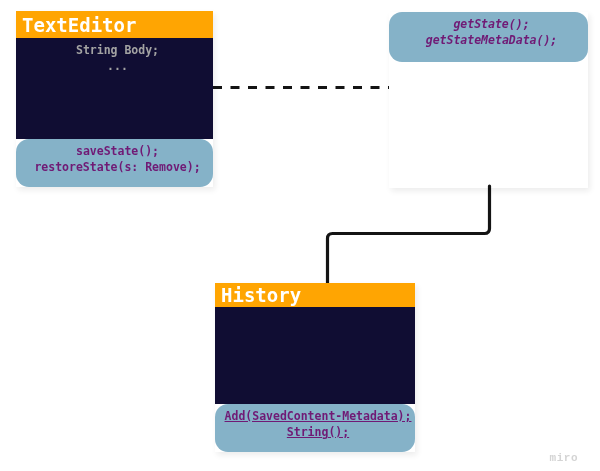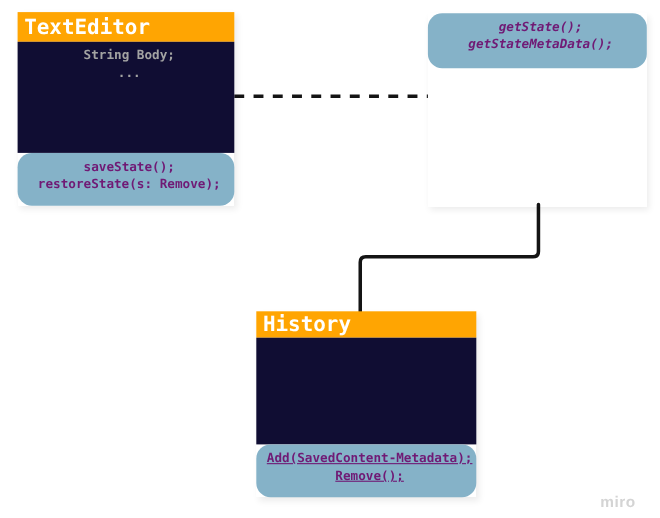--- a/index.html
+++ b/index.html
@@ -61,22 +61,22 @@
     font-weight: bold;
     line-height: 16px;
     white-space: pre;
     letter-spacing: 0;
   }
 
   .watermark {
     position: absolute;
     right: 10px;
     bottom: 7px;
-    font-family: Liberation Sans, sans-serif;
-    font-size: 14px;
+    font-family: Liberation Mono, monospace;
+    font-size: 11px;
     font-weight: bold;
     letter-spacing: 0.5px;
     color: #D4D4D4;
   }
 </style>
 </head>
 <body>
 
 <div class="canvas">
 
@@ -99,25 +99,25 @@
     </div>
   </div>
 
   <div class="uml-box" style="left:389px; top:12px; width:199px; height:176px;">
     <div class="uml-methods" style="height:50px;font-style:italic;">
       <div class="code-line">getState();</div>
       <div class="code-line">getStateMetaData();</div>
     </div>
   </div>
 
-  <div class="uml-box" style="left:233px; top:283px; width:200px; height:169px;">
+  <div class="uml-box" style="left:215px; top:283px; width:200px; height:169px;">
     <div class="uml-header" style="height:24px;">History</div>
     <div class="uml-fields">
     </div>
     <div class="uml-methods" style="height:48px;text-decoration:underline;">
       <div class="code-line">Add(SavedContent-Metadata);</div>
-      <div class="code-line">Remove();</div>
+      <div class="code-line">String();</div>
     </div>
   </div>
 
   <div class="watermark">miro</div>
 
 </div>
 
 </body></html>

